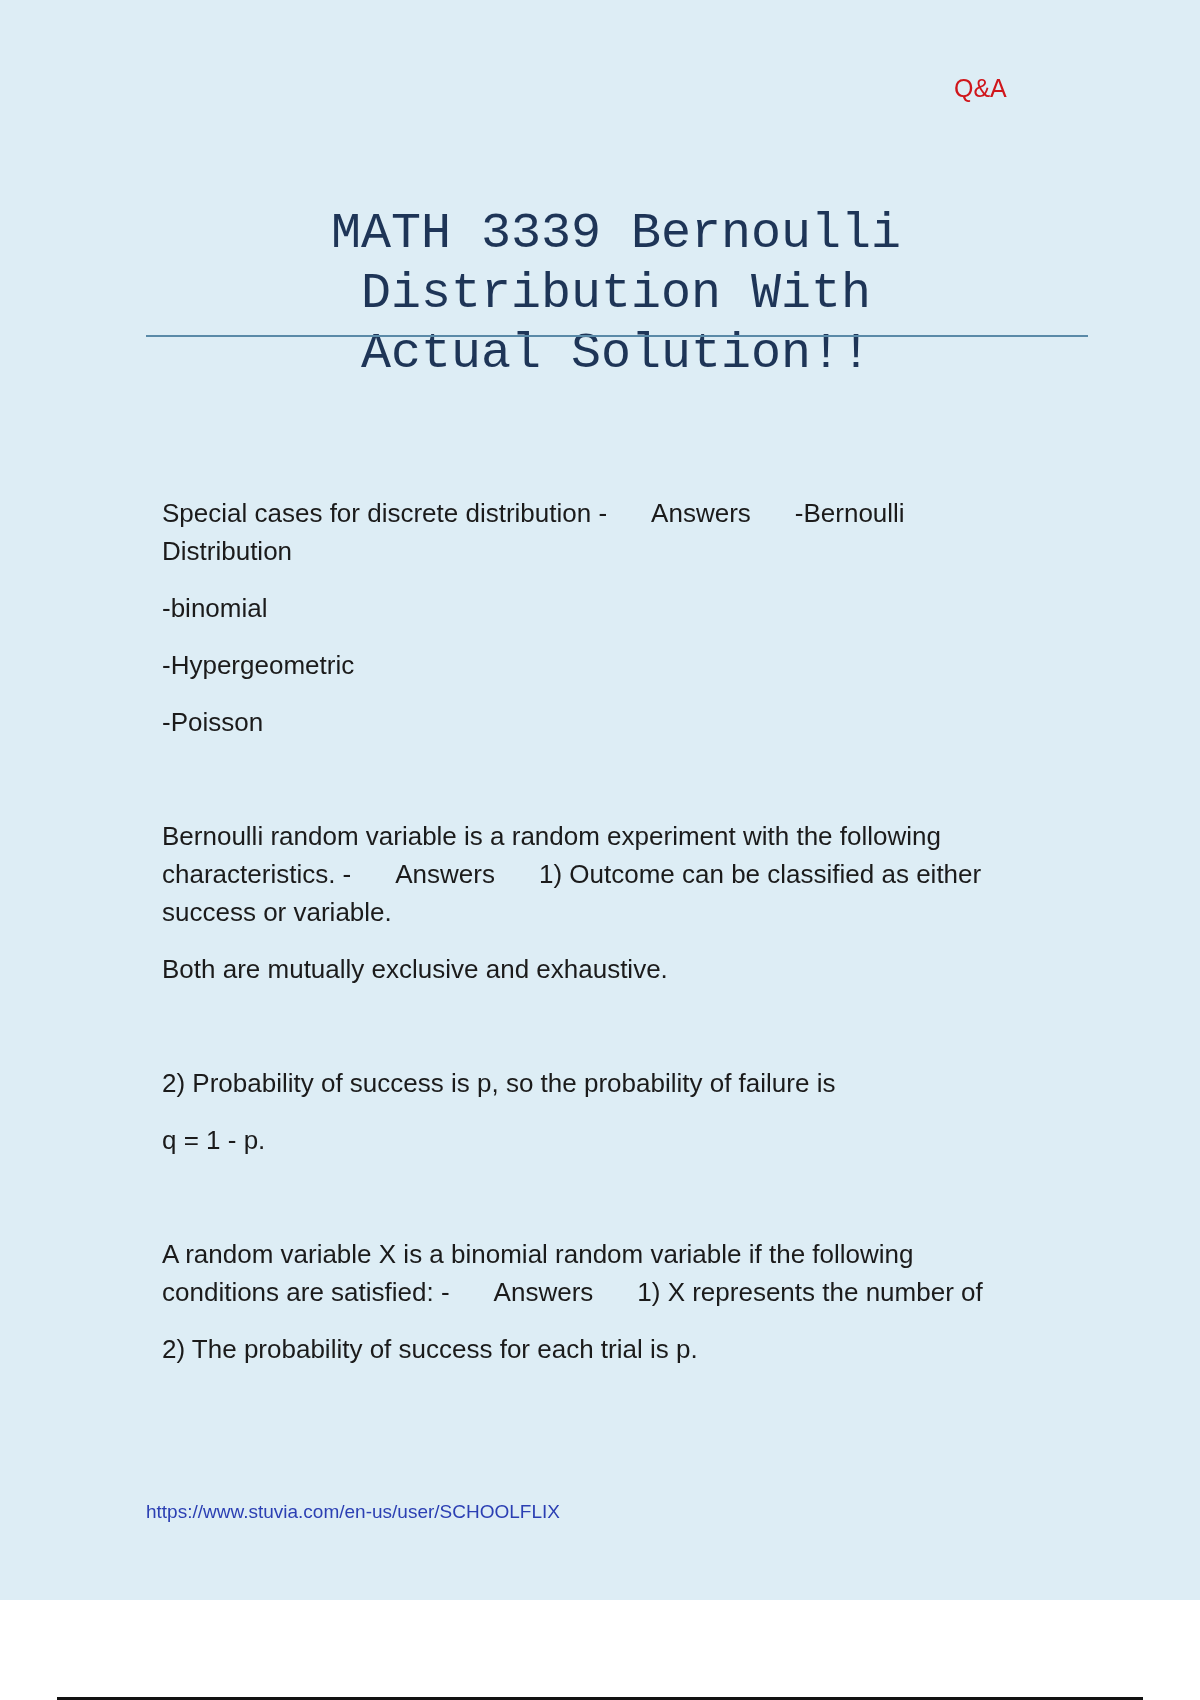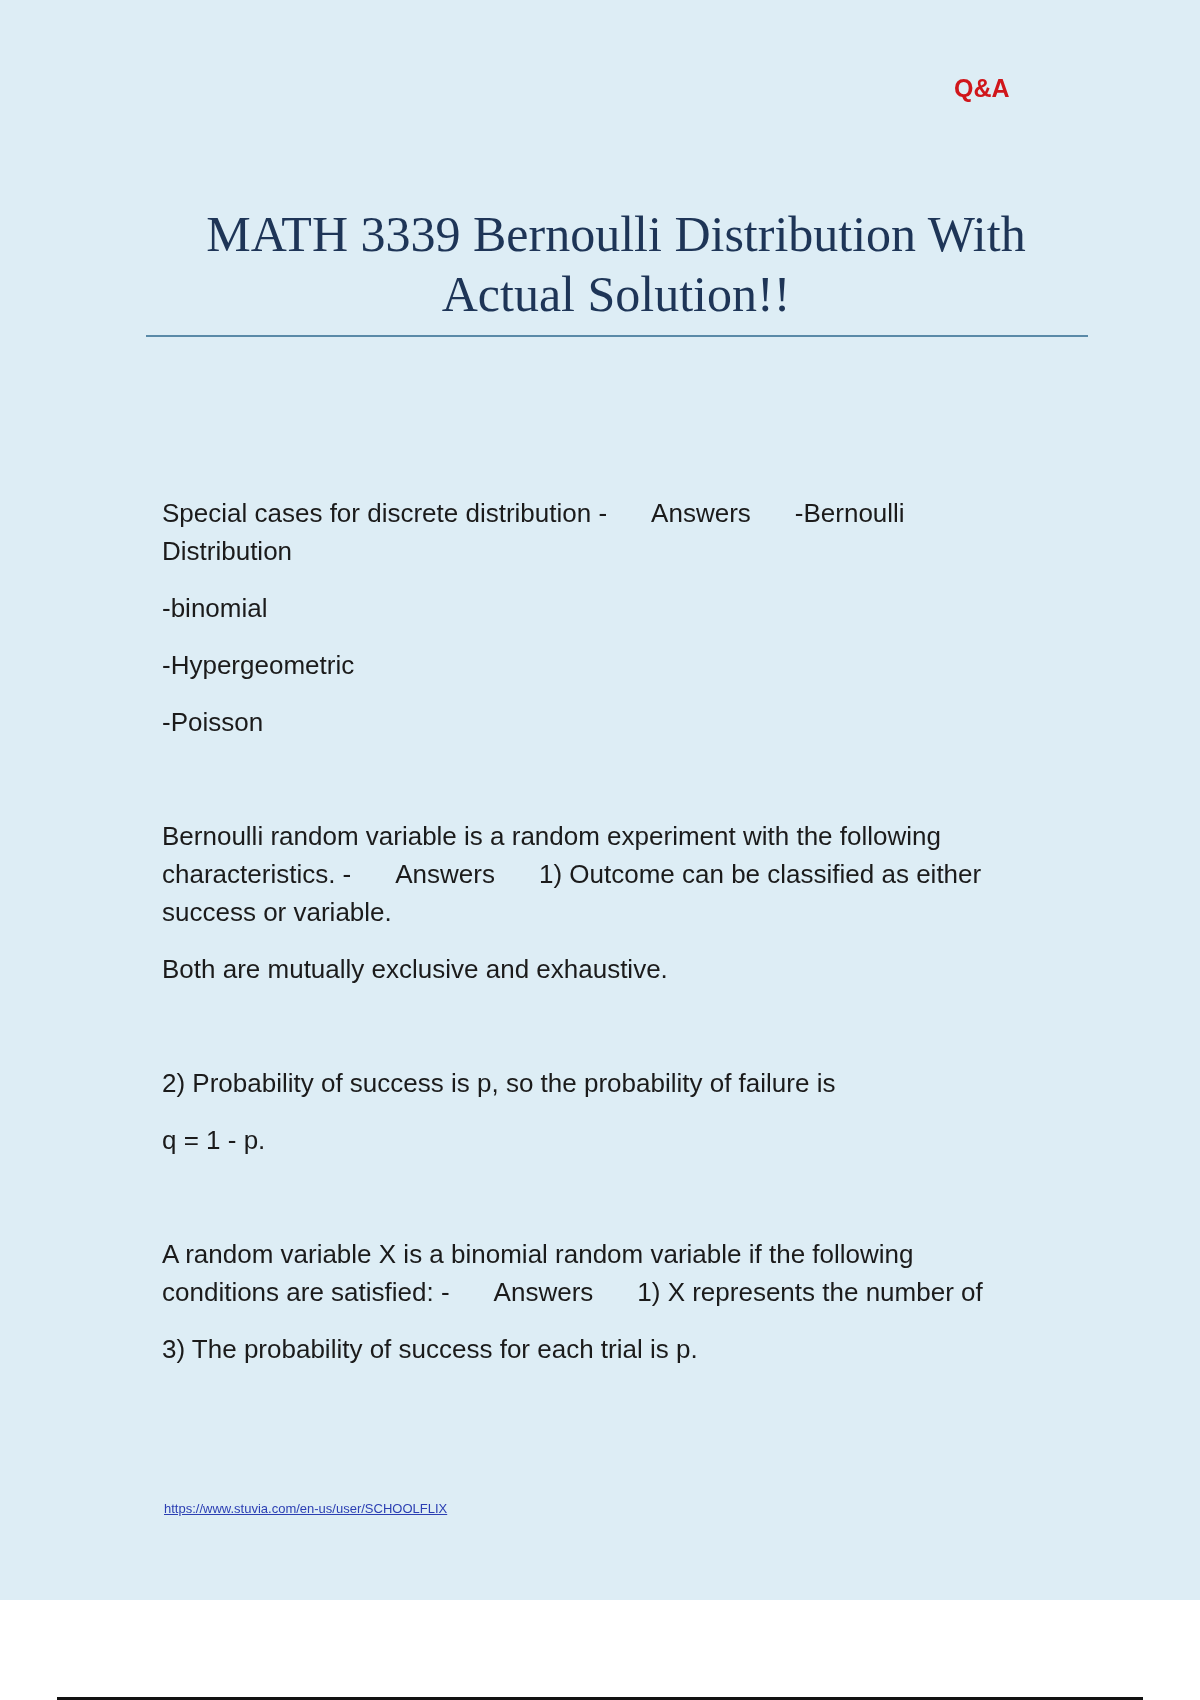--- a/index.html
+++ b/index.html
@@ -16,31 +16,31 @@
       left: 0; top: 0;
       width: 1200px;
       height: 1600px;
       background: #ddedf5;
     }
     .badge {
       position: absolute;
       left: 954px;
       top: 74px;
       font-family: "Liberation Sans", sans-serif;
-      font-weight: bold;
+      font-weight: normal;
       font-size: 25px;
       color: #d0161b;
     }
     .title {
       position: absolute;
       left: 146px;
       top: 204px;
       width: 940px;
       text-align: center;
-      font-family: Liberation Serif, serif;
+      font-family: Liberation Mono, monospace;
       font-size: 50px;
       line-height: 60px;
       color: #1e3557;
     }
     .title-rule {
       position: absolute;
       left: 146px;
       top: 335px;
       width: 942px;
       height: 2px;
@@ -54,26 +54,25 @@
       color: #1b1b1b;
       font-size: 26px;
       line-height: 38px;
     }
     .content p { margin: 16px; }
     .ans { display: inline-block; margin: 0 44px 0 44px; }
     .p-gap-s { margin-top: 19px !important; }
     .p-gap-l { margin-top: 76px !important; }
     .link {
       position: absolute;
-      left: 164px;
+      left: 146px;
       top: 1501px;
       font-family: "Liberation Sans", sans-serif;
-      font-size: 13px;
+      font-size: 19px;
       color: #2b3fb3;
-      text-decoration: underline;
     }
     .footer-rule {
       position: absolute;
       left: 57px;
       top: 1697px;
       width: 1086px;
       height: 3px;
       background: #111111;
     }
   </style>
@@ -106,18 +105,18 @@
     <span>success or variable.</span>
   </p>
   <p class="p-gap-s">Both are mutually exclusive and exhaustive.</p>
   <p class="p-gap-l">2) Probability of success is p, so the probability of failure is</p>
   <p class="p-gap-s">q = 1 - p.</p>
 
   <p class="p-gap-l">
     <span>A random variable X is a binomial random variable if the following</span><br>
     <span>conditions are satisfied: -</span><span class="ans">Answers</span><span>1) X represents the number of</span><br>
   </p>
-  <p class="p-gap-s">3) The probability of success for each trial is p.</p>
+  <p class="p-gap-s">2) The probability of success for each trial is p.</p>
 </div>
 
 <a class="link">https://www.stuvia.com/en-us/user/SCHOOLFLIX</a>
 
 <div class="footer-rule"></div>
 
 </body></html>

